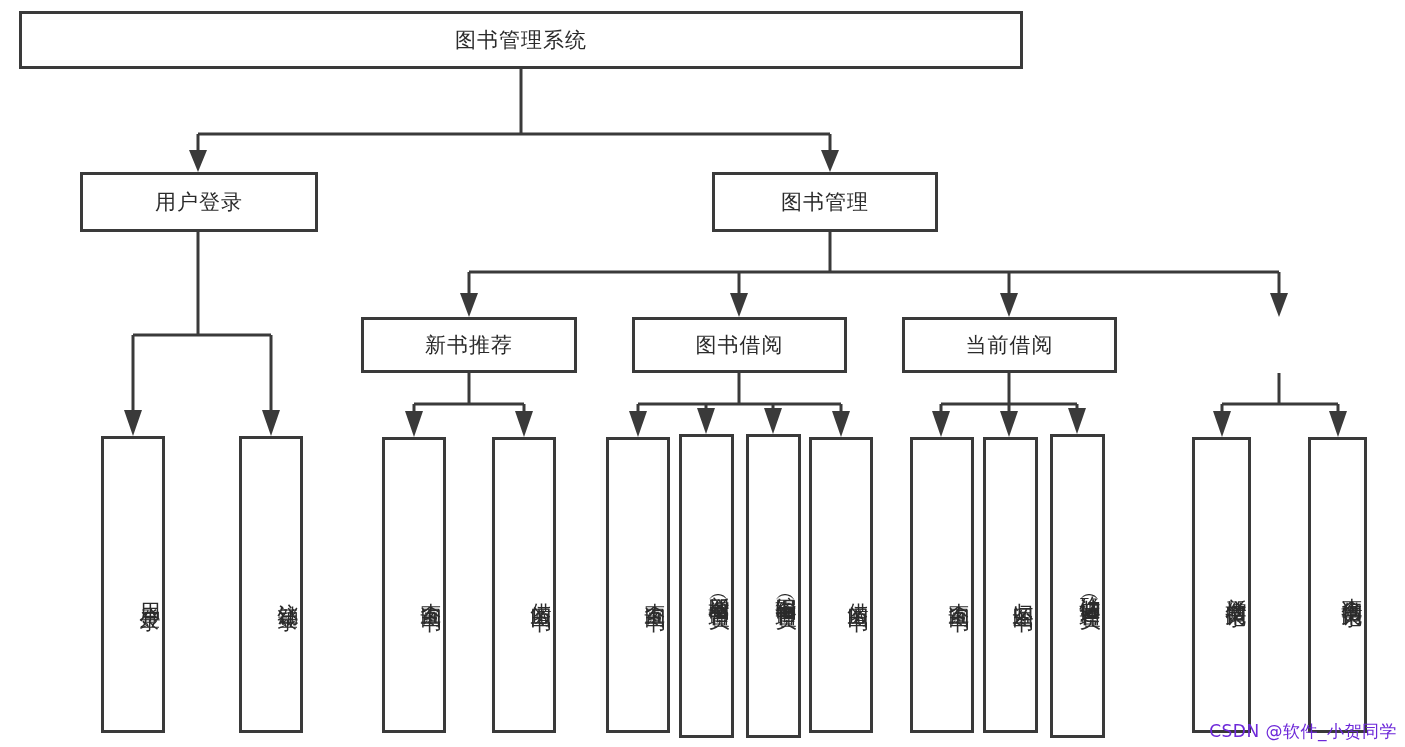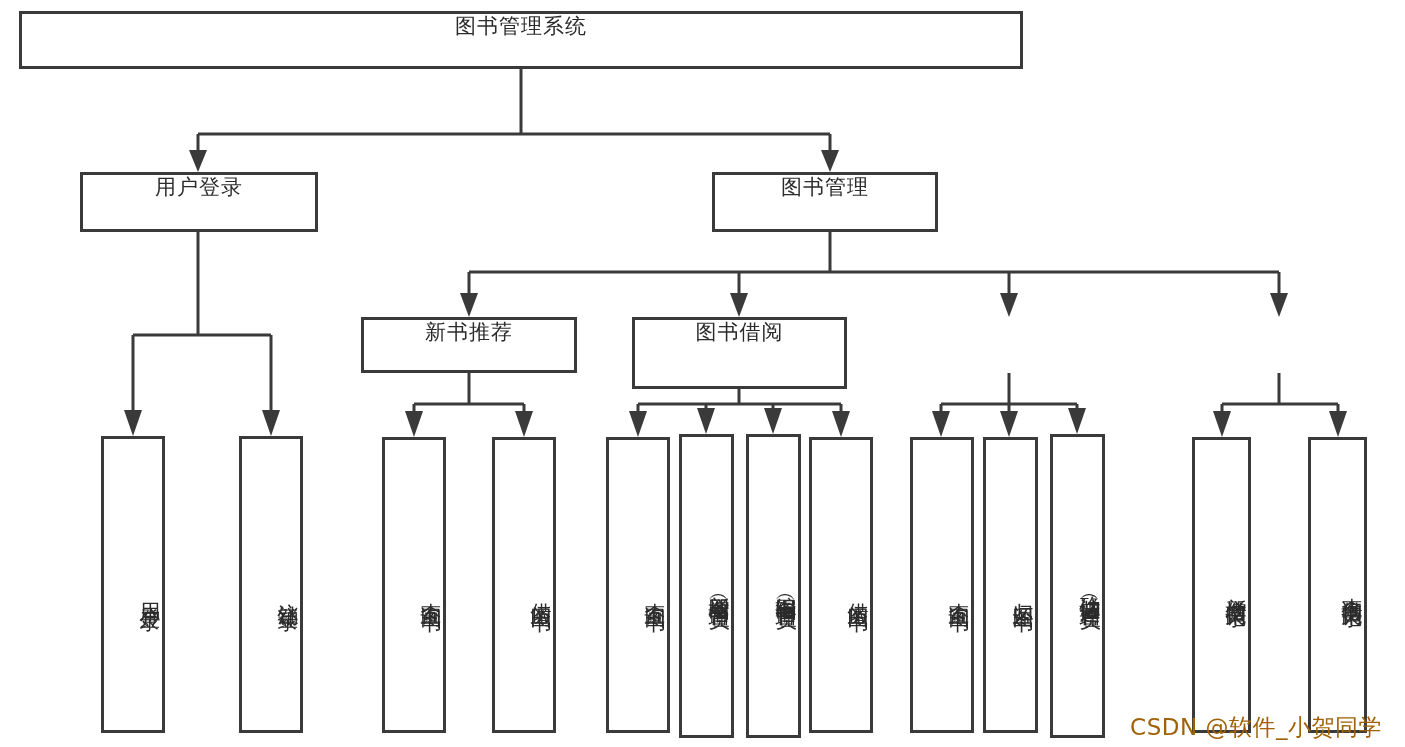--- a/index.html
+++ b/index.html
@@ -17,20 +17,21 @@
     height: 747px;
     background: #ffffff;
     overflow: hidden;
   }
   .node {
     position: absolute;
     box-sizing: border-box;
     border: 3px solid #3a3a3a;
     background: #ffffff;
     display: flex;
+    align-items: center;
     justify-content: center;
     color: #2b2b2b;
     line-height: 1.18;
     text-align: center;
   }
   .node.horiz {
     font-size: 21px;
     letter-spacing: 1px;
   }
   .node.vert {
@@ -54,24 +55,24 @@
     height: 747px;
     pointer-events: none;
   }
   svg#wires line, svg#wires path {
     stroke: #3a3a3a;
     stroke-width: 3;
     fill: none;
   }
   .watermark {
     position: absolute;
-    right: 23px;
+    right: 8px;
     bottom: 4px;
-    font-size: 23px;
-    color: #a16207;
+    font-size: 17px;
+    color: #6d28d9;
     font-family: "DejaVu Sans", "Liberation Sans", sans-serif;
     white-space: nowrap;
     letter-spacing: 0.5px;
   }
 </style>
 </head>
 <body>
 
 <div id="canvas">
 
@@ -146,24 +147,27 @@
   </div>
 
   <div class="node horiz" style="left:712px; top:172px; width:226px; height:60px;">
     <span>图书管理</span>
   </div>
 
   <div class="node horiz" style="left:361px; top:317px; width:216px; height:56px;">
     <span>新书推荐</span>
   </div>
 
-  <div class="node horiz" style="left:632px; top:317px; width:215px; height:72px;">
+  <div class="node horiz" style="left:632px; top:317px; width:215px; height:56px;">
     <span>图书借阅</span>
   </div>
 
+  <div class="node horiz" style="left:902px; top:317px; width:215px; height:56px;">
+    <span>当前借阅</span>
+  </div>
 
 
   <div class="node vert" style="left:101px; top:436px; width:64px; height:297px;">
     <span>用户登录</span>
   </div>
 
   <div class="node vert" style="left:239px; top:436px; width:64px; height:297px;">
     <span>注销登录</span>
   </div>
 

